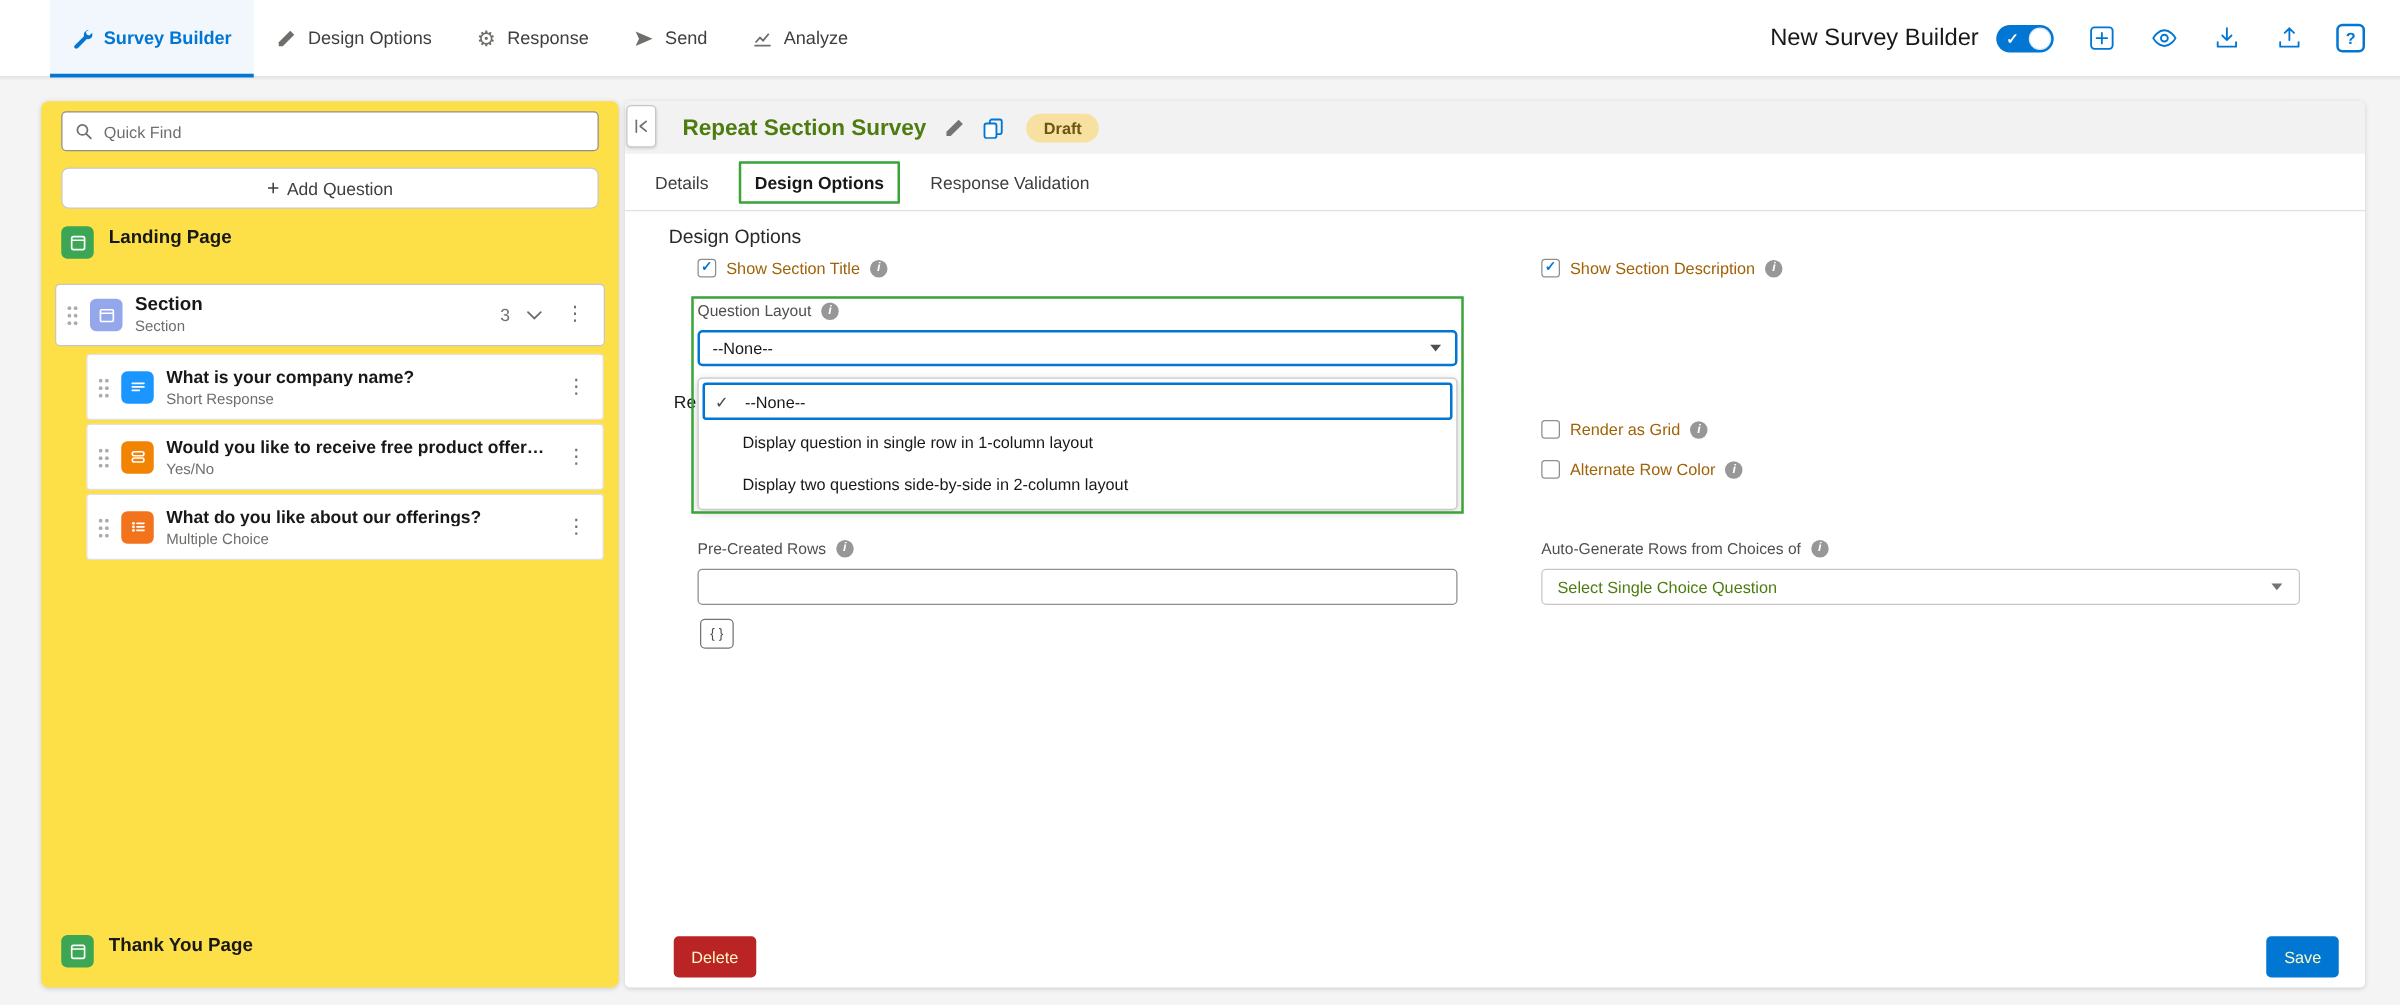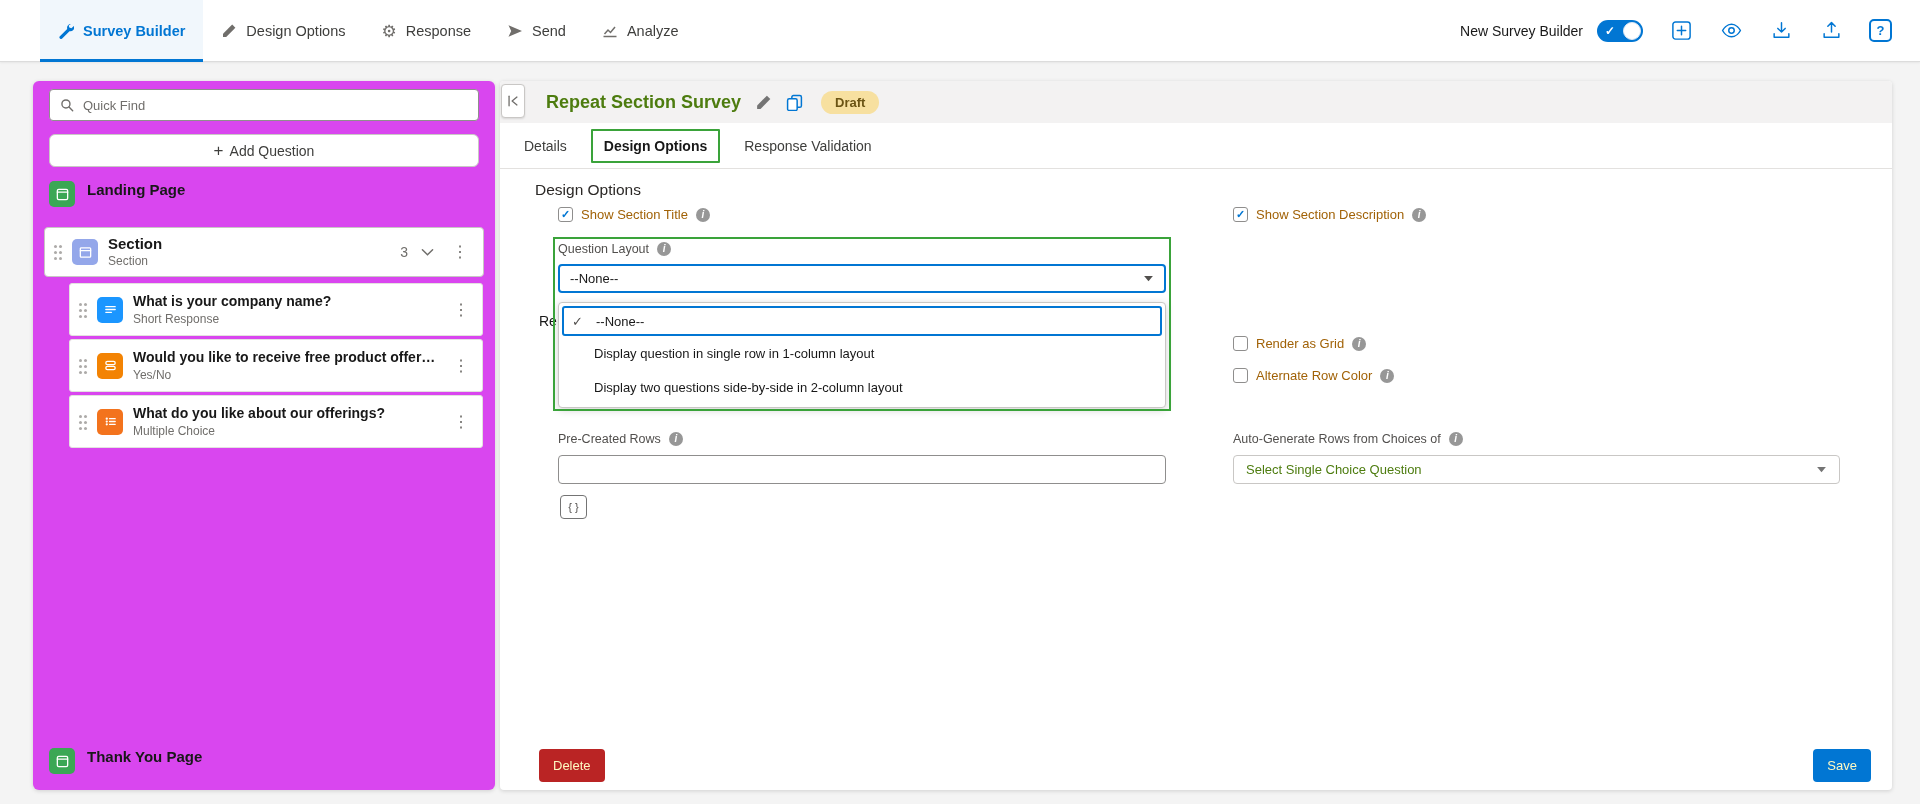--- a/index.html
+++ b/index.html
@@ -9,31 +9,31 @@
   
   .topbar{position:absolute;left:0;top:0;right:0;height:62px;background:#fff;border-bottom:1px solid #dcdcdc;
           display:flex;align-items:center;padding:0 28px 0 40px;box-shadow:0 1px 2px rgba(0,0,0,.06);z-index:10}
   .nav-tabs{display:flex;height:100%}
   .nav-tab{display:flex;align-items:center;gap:9px;padding:0 18px;height:62px;font-size:14.5px;color:#3e3e3c;cursor:pointer}
   .nav-tab svg{width:16px;height:16px;fill:#706e6b}
   .nav-tab .glyph{font-size:17px;color:#706e6b;line-height:1}
   .nav-tab.active{color:#0176d3;font-weight:bold;background:#f1f7fc;box-shadow:inset 0 -3px 0 #0176d3}
   .nav-tab.active svg{fill:#0176d3}
   .topbar-right{margin-left:auto;display:flex;align-items:center;gap:26px}
-  .nb-label{font-size:14px;color:#181818;margin-right:-12px}
+  .nb-label{font-size:19px;color:#181818;margin-right:-12px}
   .toggle{width:46px;height:22px;border-radius:12px;background:#0176d3;position:relative;display:flex;align-items:center;cursor:pointer;flex:none}
   .toggle .t-check{color:#fff;font-size:12px;font-weight:bold;margin-left:8px;line-height:1}
   .toggle .t-knob{position:absolute;right:2px;width:18px;height:18px;border-radius:50%;background:#fff;border:1px solid #dce8f5}
   .tool-btn{background:none;border:0;cursor:pointer;display:flex;align-items:center;justify-content:center;width:24px;height:24px;padding:0}
   .tool-btn svg{width:21px;height:21px;fill:none;stroke:#0176d3;stroke-width:1.4;stroke-linecap:round;stroke-linejoin:round}
   .help-btn{width:23px;height:23px;border:2px solid #0176d3;border-radius:5px;color:#0176d3;font-weight:bold;font-size:13px;
             display:flex;align-items:center;justify-content:center;background:#fff;cursor:pointer}
 
   
-  .sidebar{position:absolute;left:33px;top:81px;width:462px;height:709px;background:#d946ef;border-radius:6px;
+  .sidebar{position:absolute;left:33px;top:81px;width:462px;height:709px;background:#fde047;border-radius:6px;
            box-shadow:0 1px 4px rgba(0,0,0,.15);display:flex;flex-direction:column;overflow:hidden;z-index:2}
   .search-wrap{margin:8px 16px 0;position:relative}
   .search-wrap svg{position:absolute;left:11px;top:9px;width:14px;height:14px;stroke:#706e6b;fill:none;stroke-width:1.6;stroke-linecap:round}
   .search-input{width:100%;height:32px;border:1px solid #8f8e8d;border-radius:4px;padding:0 10px 0 33px;font-size:13px;color:#181818;outline:none;font-family:inherit;background:#fff}
   .search-input::placeholder{color:#706e6b}
   .add-q-btn{margin:13px 16px 0;height:33px;border:1px solid #c9c7c5;border-radius:6px;background:#fff;color:#3e3e3c;font-size:14px;
              display:flex;align-items:center;justify-content:center;gap:6px;cursor:pointer;font-family:inherit}
   .add-q-btn .plus{font-size:17px;line-height:1;color:#3e3e3c}
   .row-landing,.row-thankyou{display:flex;align-items:flex-start;gap:12px;padding:14px 16px;font-size:15px;font-weight:bold;color:#181818;cursor:pointer}
   .row-thankyou{margin-top:auto;padding:16px}

